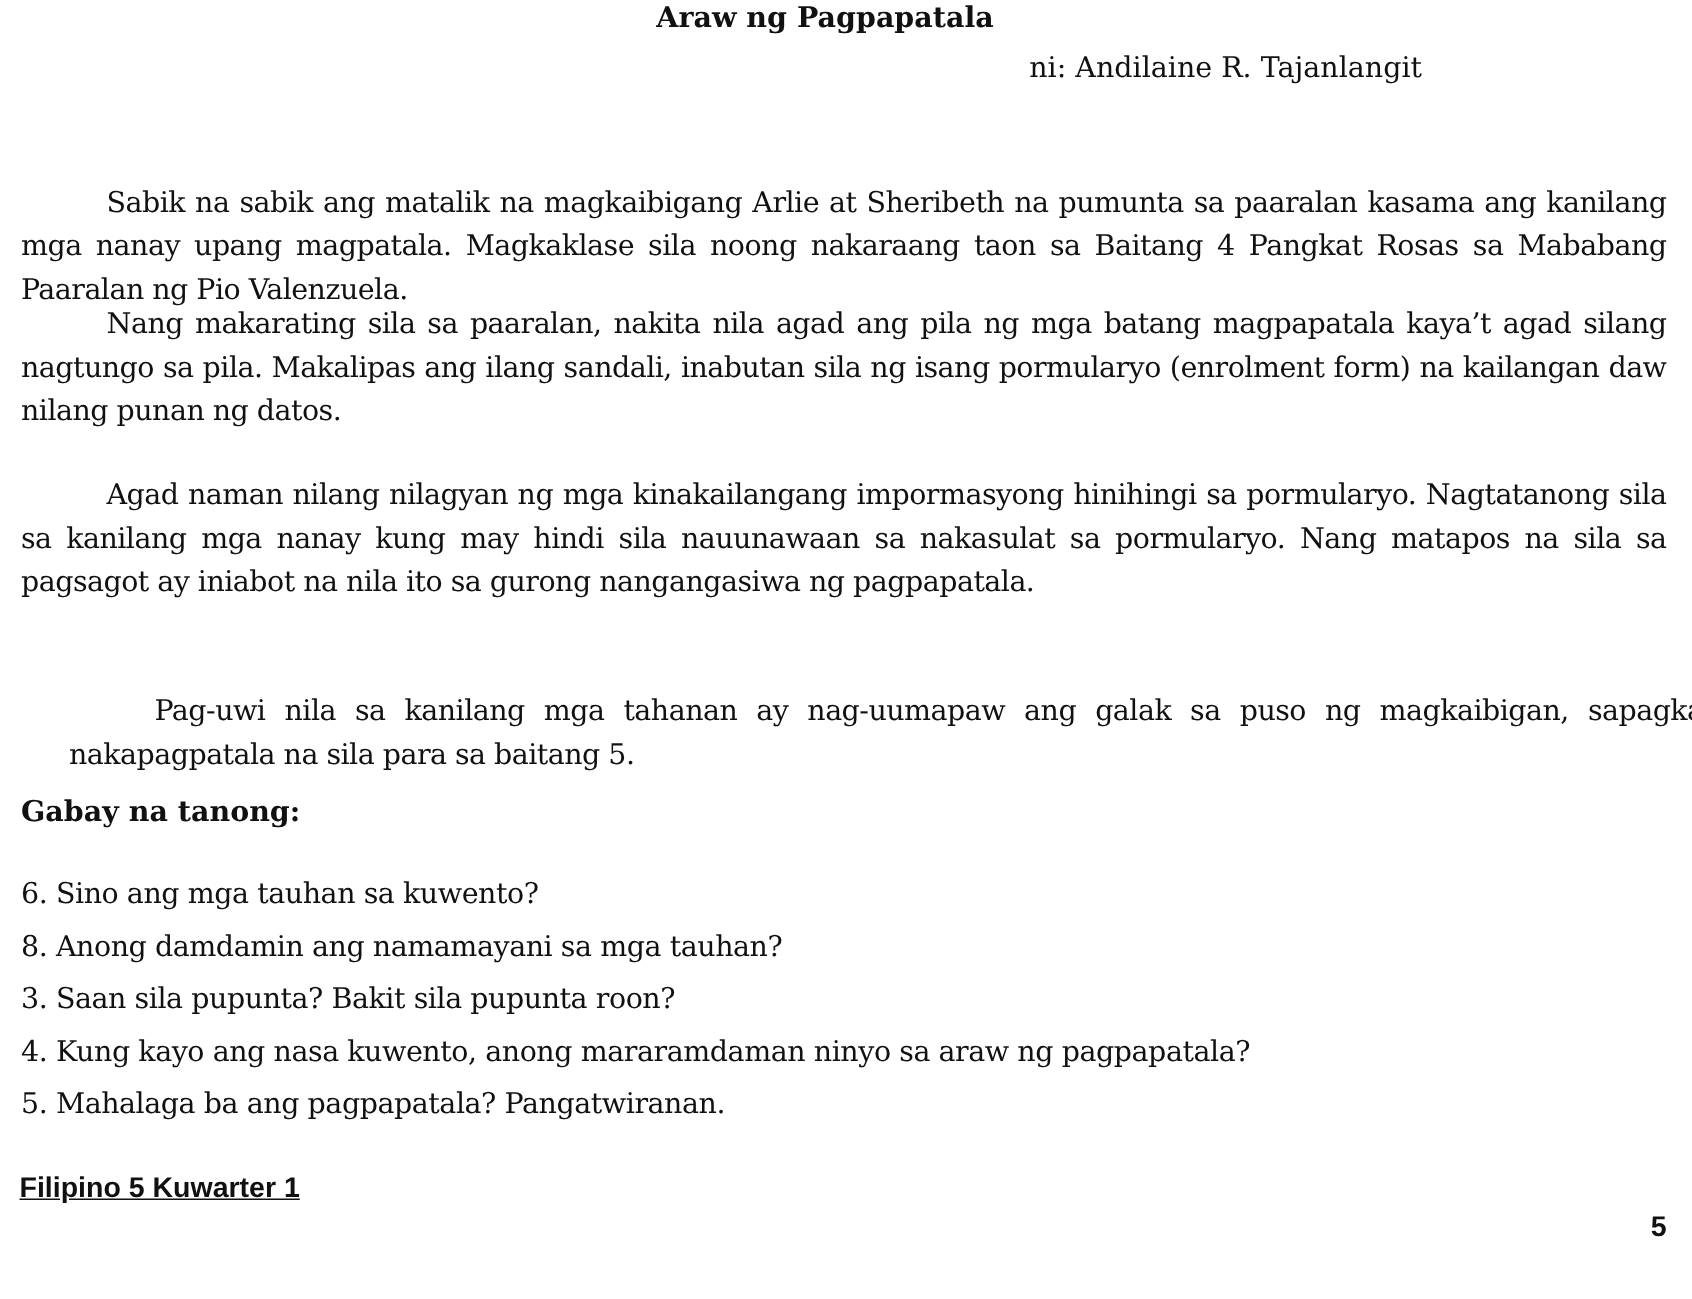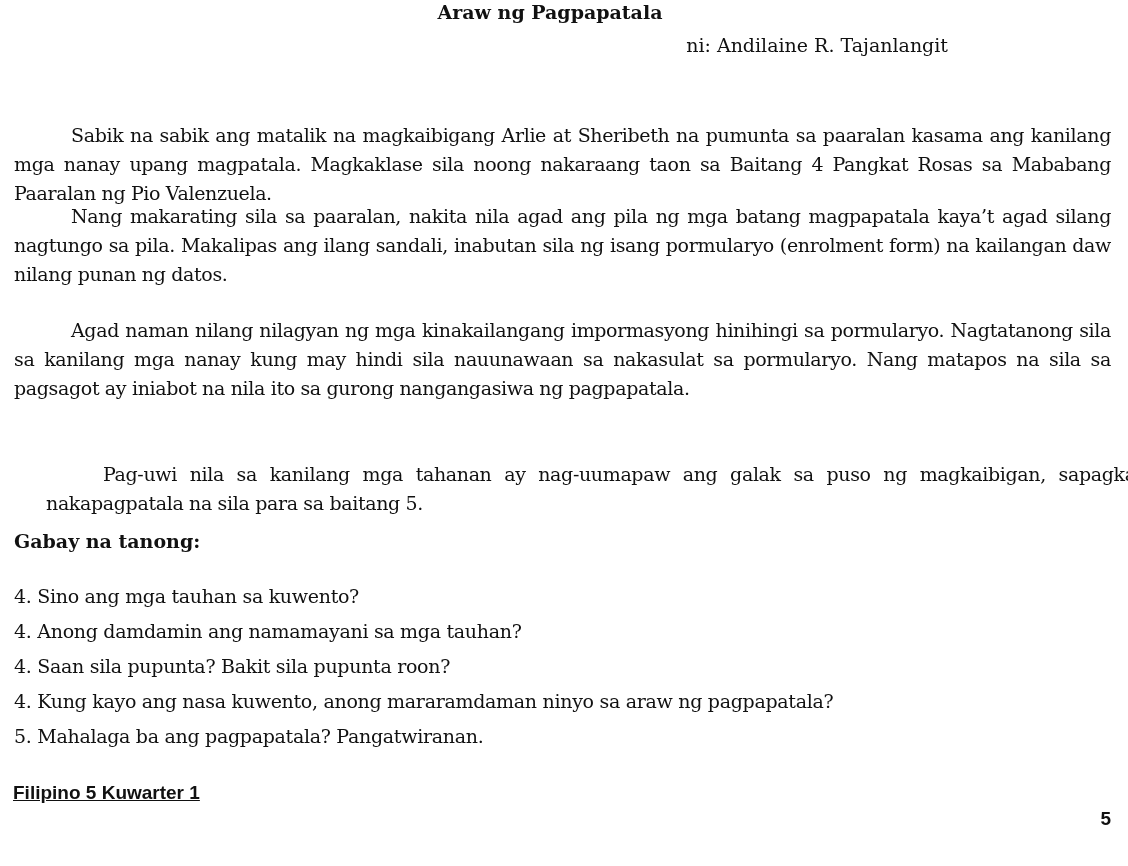--- a/index.html
+++ b/index.html
@@ -20,21 +20,21 @@
 <div>
   <div class="title serif">Araw ng Pagpapatala</div>
   <div class="author serif">ni: Andilaine R. Tajanlangit</div>
 
   <p class="para serif" style="top:89px;margin-top:32px;"> Sabik na sabik ang matalik na magkaibigang Arlie at Sheribeth na pumunta sa paaralan kasama ang kanilang mga nanay upang magpatala. Magkaklase sila noong nakaraang taon sa Baitang 4 Pangkat Rosas sa Mababang Paaralan ng Pio Valenzuela.</p>
   <p class="para serif" style="top:202px;">Nang makarating sila sa paaralan, nakita nila agad ang pila ng mga batang magpapatala kaya’t agad silang nagtungo sa pila. Makalipas ang ilang sandali, inabutan sila ng isang pormularyo (enrolment form) na kailangan daw nilang punan ng datos.</p>
   <p class="para serif" style="top:316px;">Agad naman nilang nilagyan ng mga kinakailangang impormasyong hinihingi sa pormularyo. Nagtatanong sila sa kanilang mga nanay kung may hindi sila nauunawaan sa nakasulat sa pormularyo. Nang matapos na sila sa pagsagot ay iniabot na nila ito sa gurong nangangasiwa ng pagpapatala.</p>
   <p class="para serif" style="top:460px;margin-left:32px;">Pag-uwi nila sa kanilang mga tahanan ay nag-uumapaw ang galak sa puso ng magkaibigan, sapagkat nakapagpatala na sila para sa baitang 5.</p>
 
   <div class="heading serif" style="top:529px;">Gabay na tanong:</div>
-  <div class="q serif" style="top:584px;">4. Sino ang mga tauhan sa kuwento?</div>
-  <div class="q serif" style="top:619px;">4. Anong damdamin ang namamayani sa mga tauhan?</div>
-  <div class="q serif" style="top:654px;">4. Saan sila pupunta? Bakit sila pupunta roon?</div>
+  <div class="q serif" style="top:584px;">6. Sino ang mga tauhan sa kuwento?</div>
+  <div class="q serif" style="top:619px;">8. Anong damdamin ang namamayani sa mga tauhan?</div>
+  <div class="q serif" style="top:654px;">3. Saan sila pupunta? Bakit sila pupunta roon?</div>
   <div class="q serif" style="top:689px;">4. Kung kayo ang nasa kuwento, anong mararamdaman ninyo sa araw ng pagpapatala?</div>
   <div class="q serif" style="top:724px;">5. Mahalaga ba ang pagpapatala? Pangatwiranan.</div>
 
   <div class="footer-label sans">Filipino 5 Kuwarter 1</div>
   <div class="page-num sans">5</div>
 </div>
 
 </body></html>

